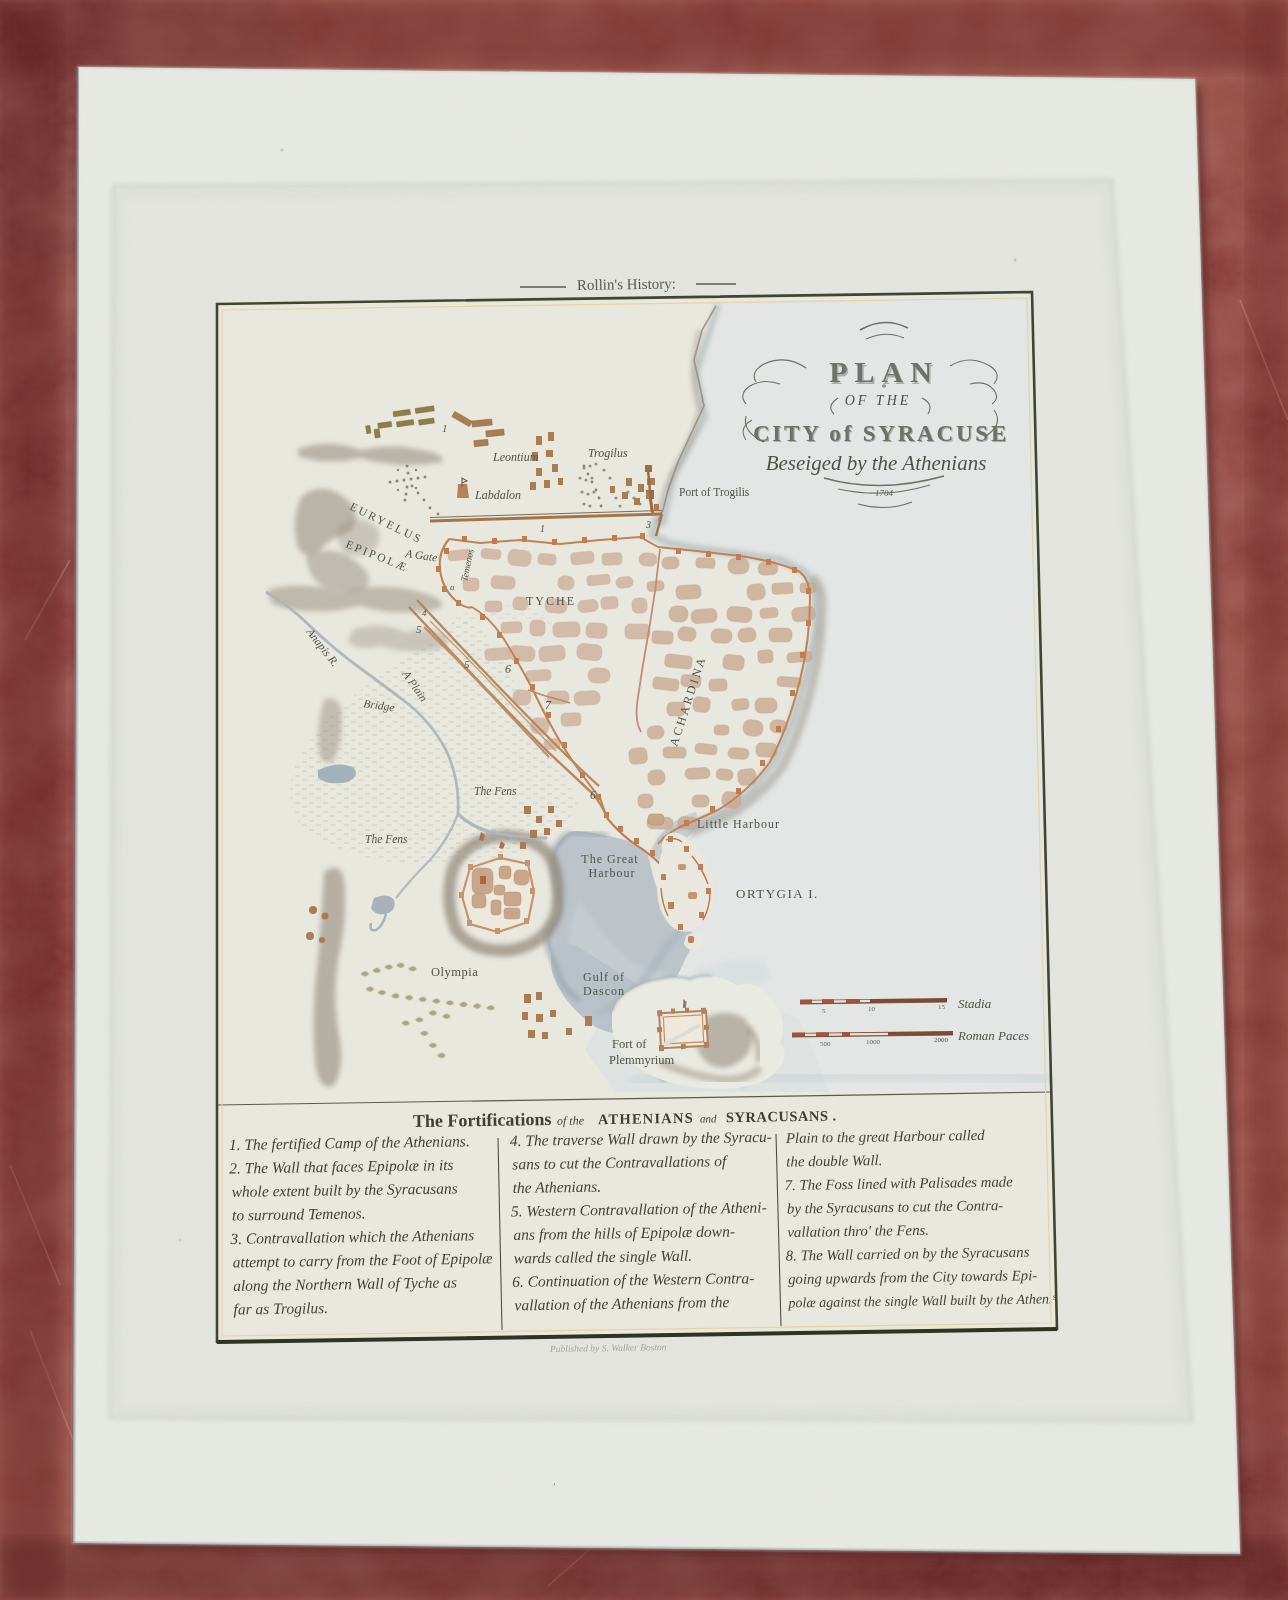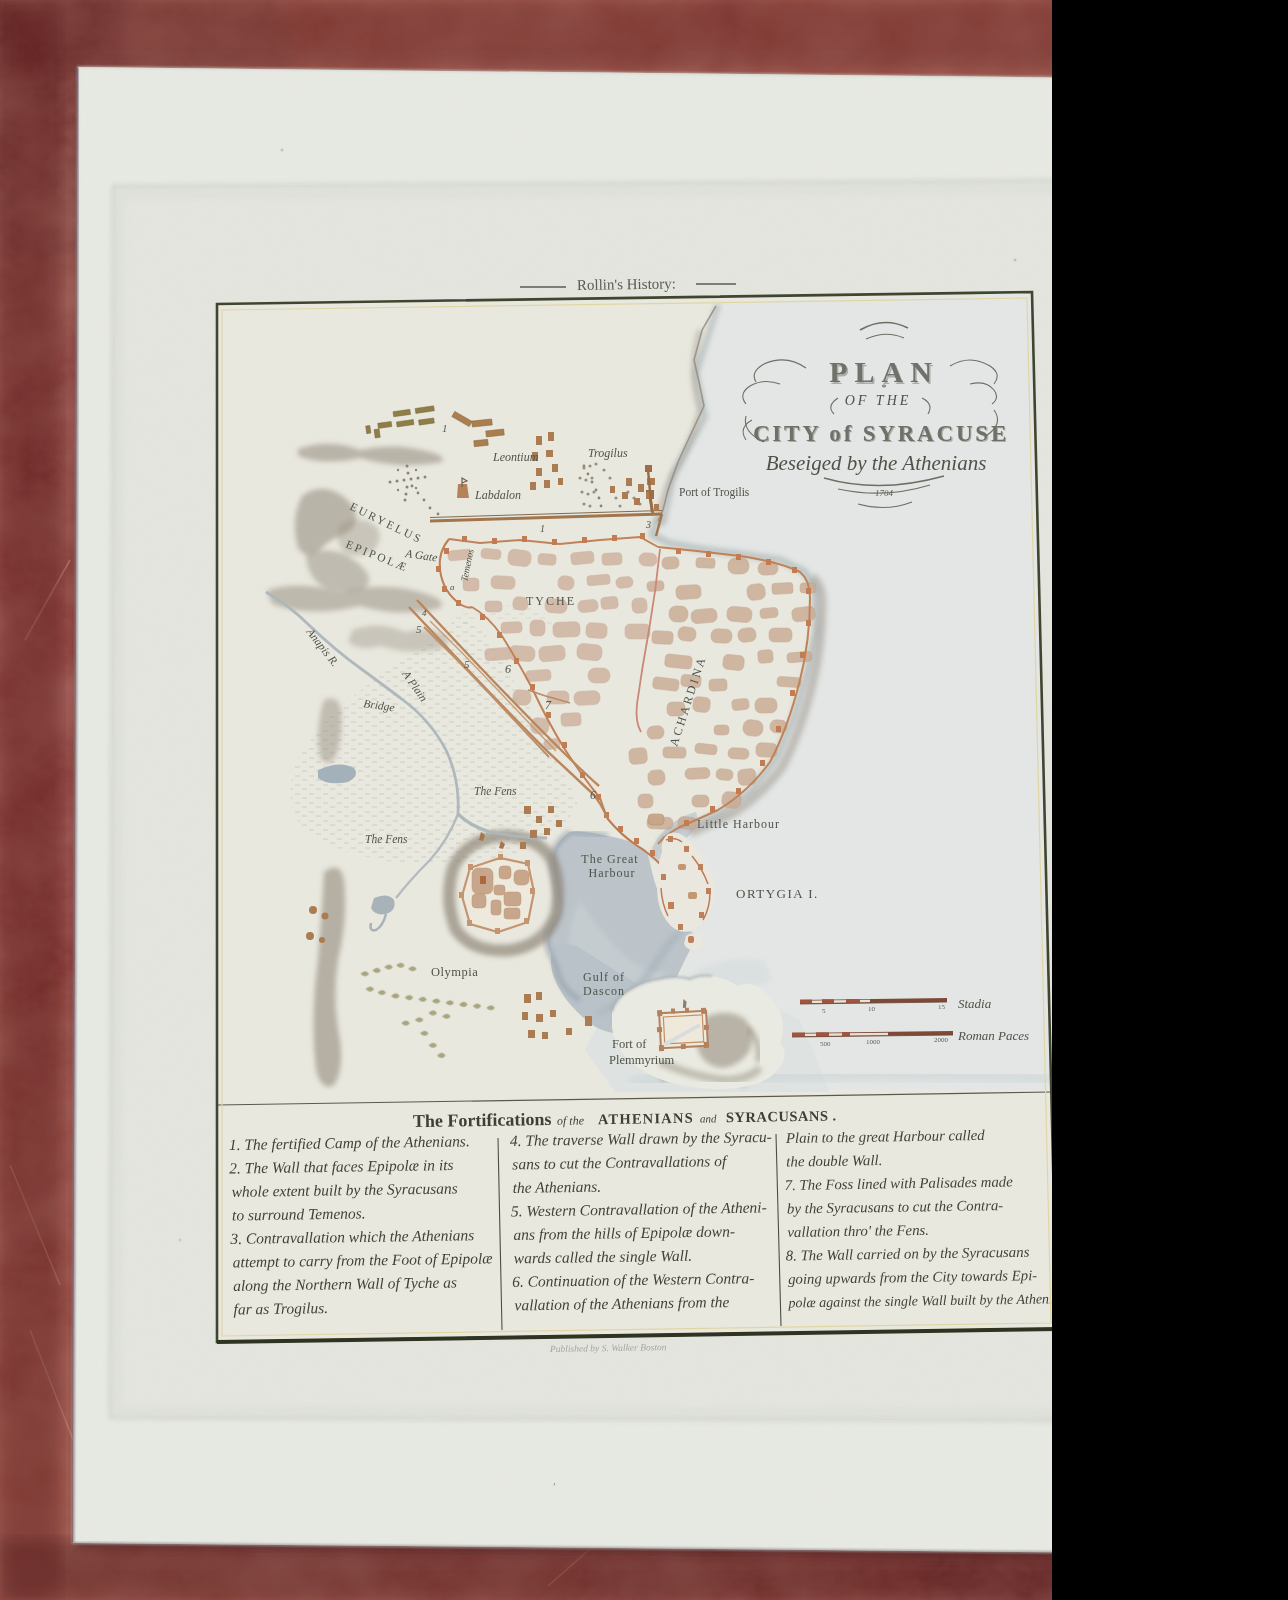--- a/index.html
+++ b/index.html
@@ -1,16 +1,16 @@
 <!DOCTYPE html>
 <html><head>
 <meta charset="utf-8">
 <style>
   html,body{margin:0;padding:0;background:#000;}
-  #stage{position:relative;width:1052px;height:1600px;overflow:hidden;
+  #stage{position:relative;width:1288px;height:1600px;overflow:hidden;
          font-family:"Liberation Serif",serif;}
   svg{display:block}
 </style>
 </head>
 <body>
 <div id="stage">
 <svg width="1288" height="1600" viewBox="0 0 1288 1600" xmlns="http://www.w3.org/2000/svg">
 <defs>
   <filter id="blur1">
           <feGaussianBlur stdDeviation="1.2"></feGaussianBlur>

